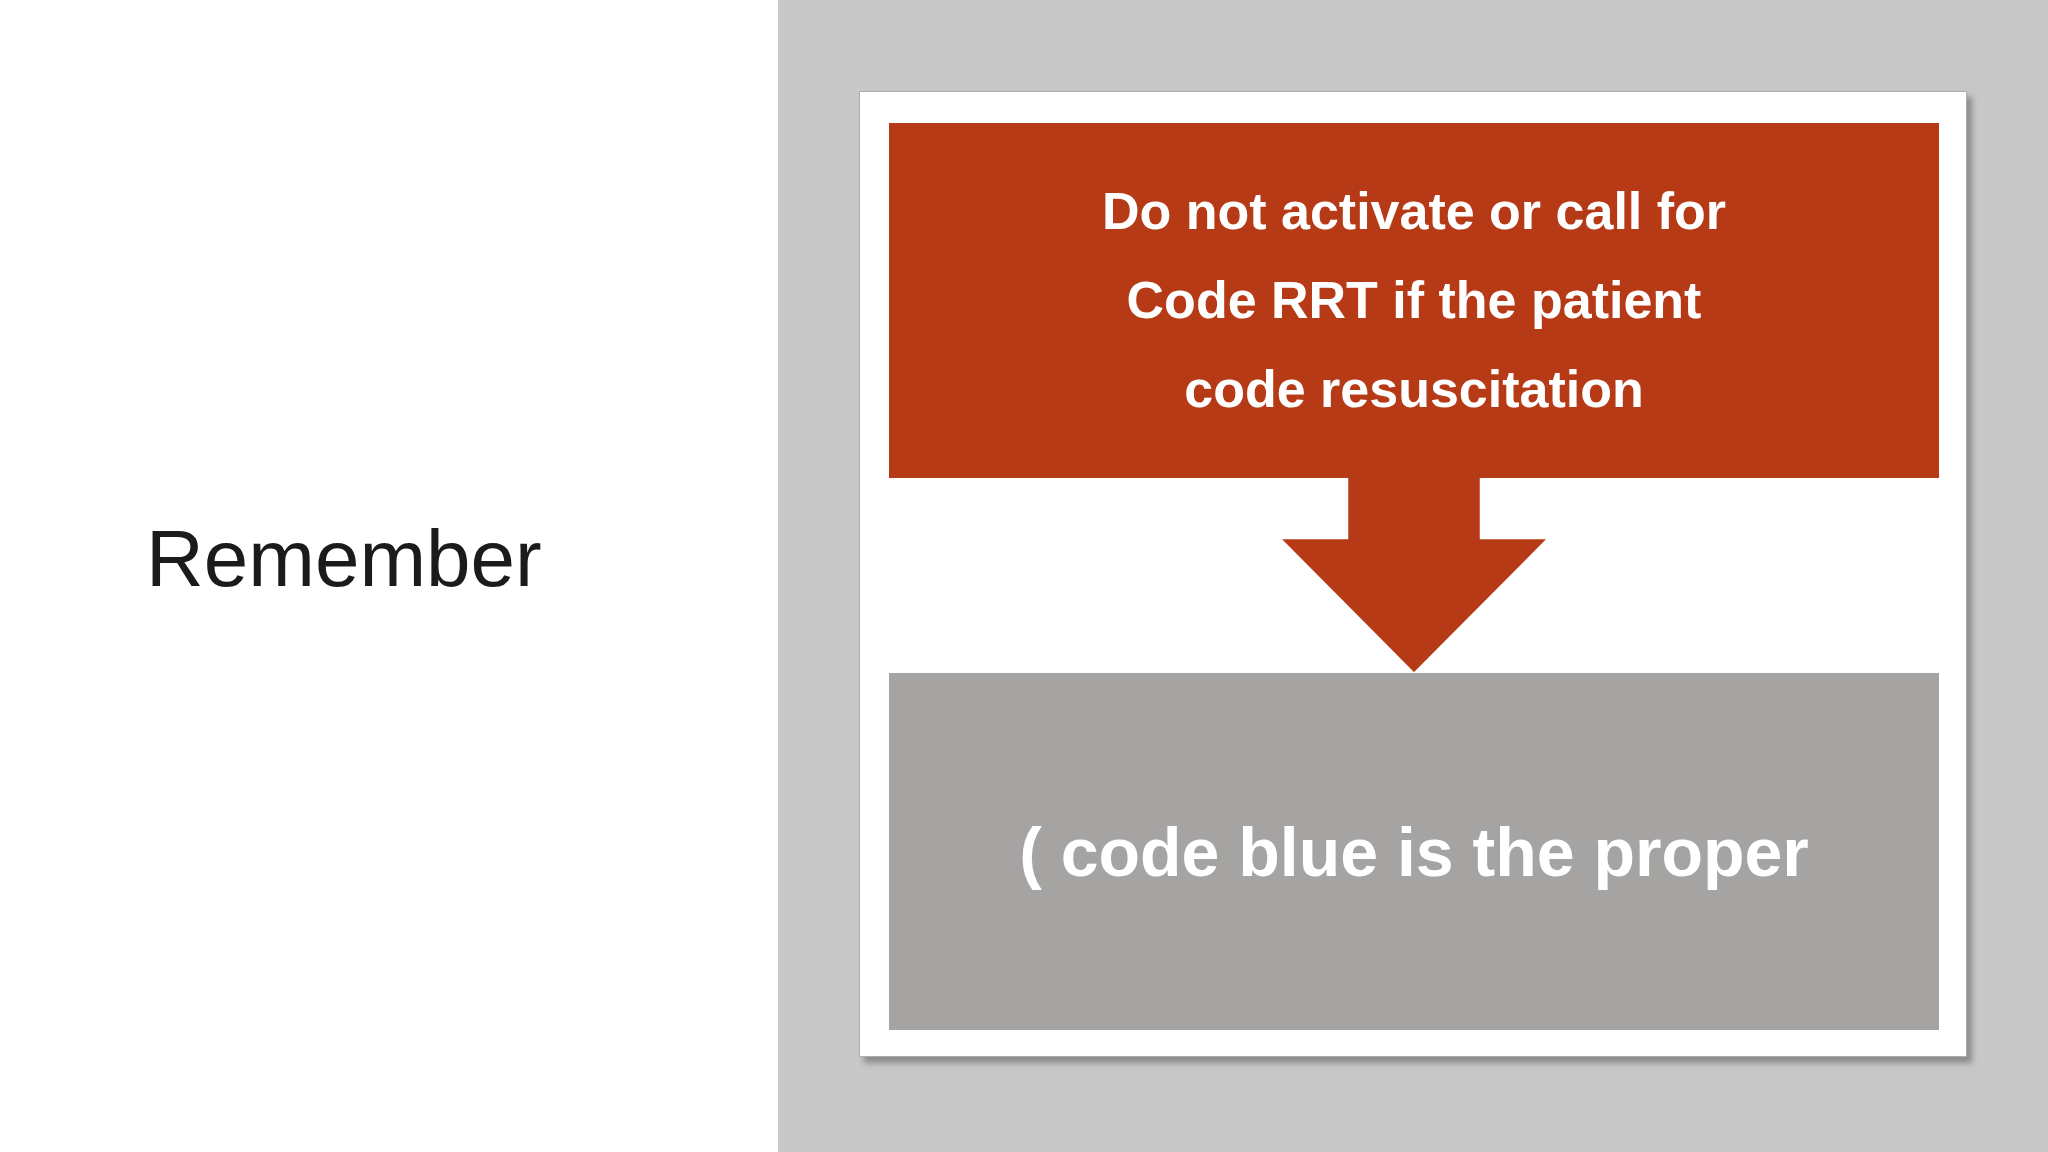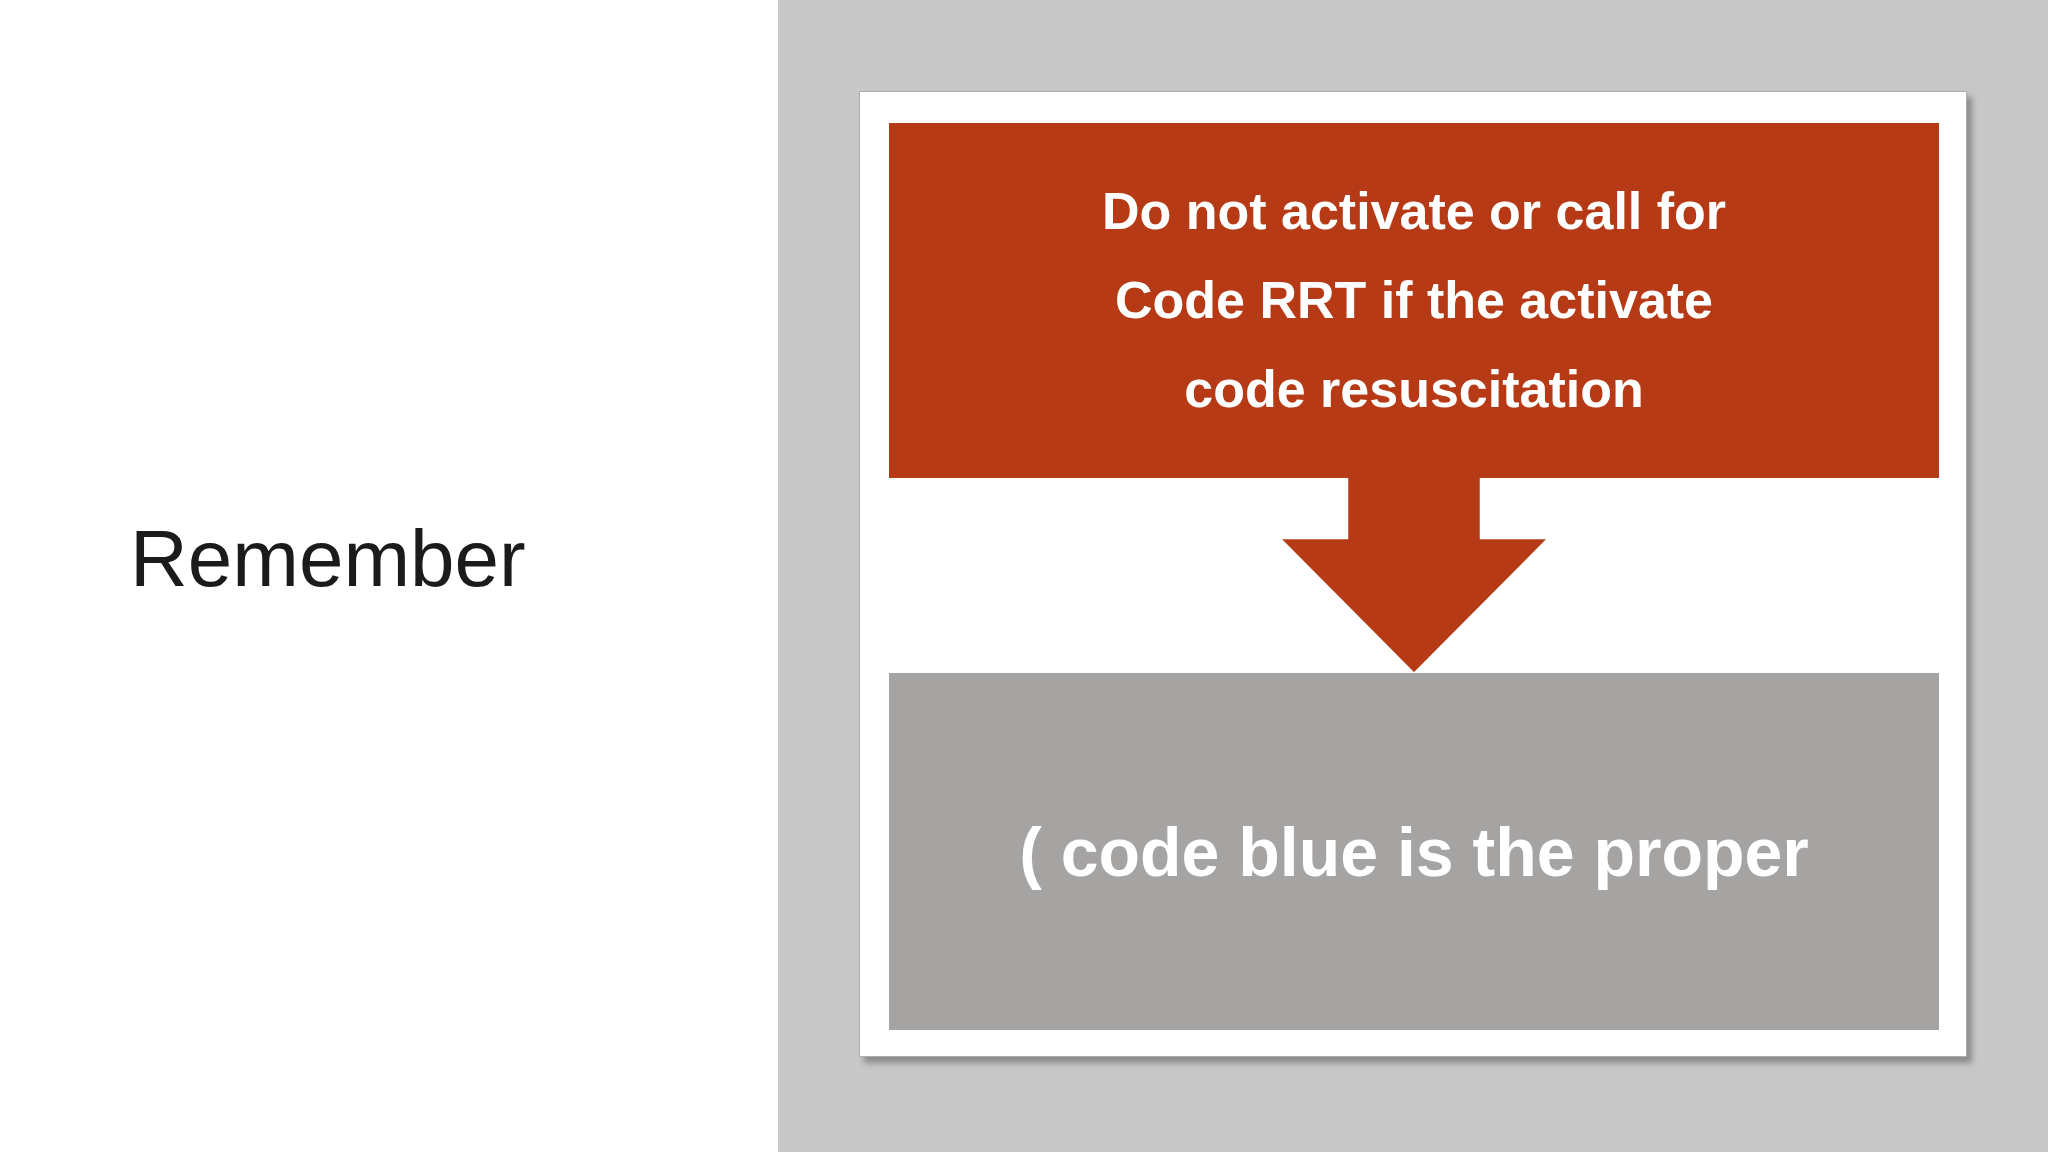--- a/index.html
+++ b/index.html
@@ -14,21 +14,21 @@
   html,body{background:#ffffff;}
   body{font-family:"Liberation Sans", sans-serif;}
   .screen{
     position:relative;
     width:2048px;height:1152px;
     overflow:hidden;
     background:var(--card-white);
   }
   
   .left-panel{
-    position:absolute;left:0;top:0;width:778px;height:1152px;
+    position:absolute;left:16px;top:0;width:778px;height:1152px;
     background:var(--card-white);
   }
   .slide-title{
     position:absolute;left:130px;top:519px;
     font-size:80px;line-height:1;font-weight:400;
     color:var(--title-color);
     letter-spacing:0;
     white-space:nowrap;
   }
   
@@ -85,21 +85,21 @@
     <div class="slide-title">Remember</div>
   </div>
 
   <div class="right-panel">
   </div>
 
   <div class="diagram-card">
 
     <div class="warning-box">
       <div class="line">Do not activate or call for</div>
-      <div class="line">Code RRT if the activate</div>
+      <div class="line">Code RRT if the patient</div>
       <div class="line">code resuscitation</div>
     </div>
 
     <svg class="down-arrow" viewBox="0 0 270 197" xmlns="http://www.w3.org/2000/svg" aria-hidden="true">
       <polygon points="68,-4 68,60 0,60 135,196 270,60 202,60 202,-4"></polygon>
     </svg>
 
     <div class="note-box">
       <div class="line">( code blue is the proper</div>
     </div>

